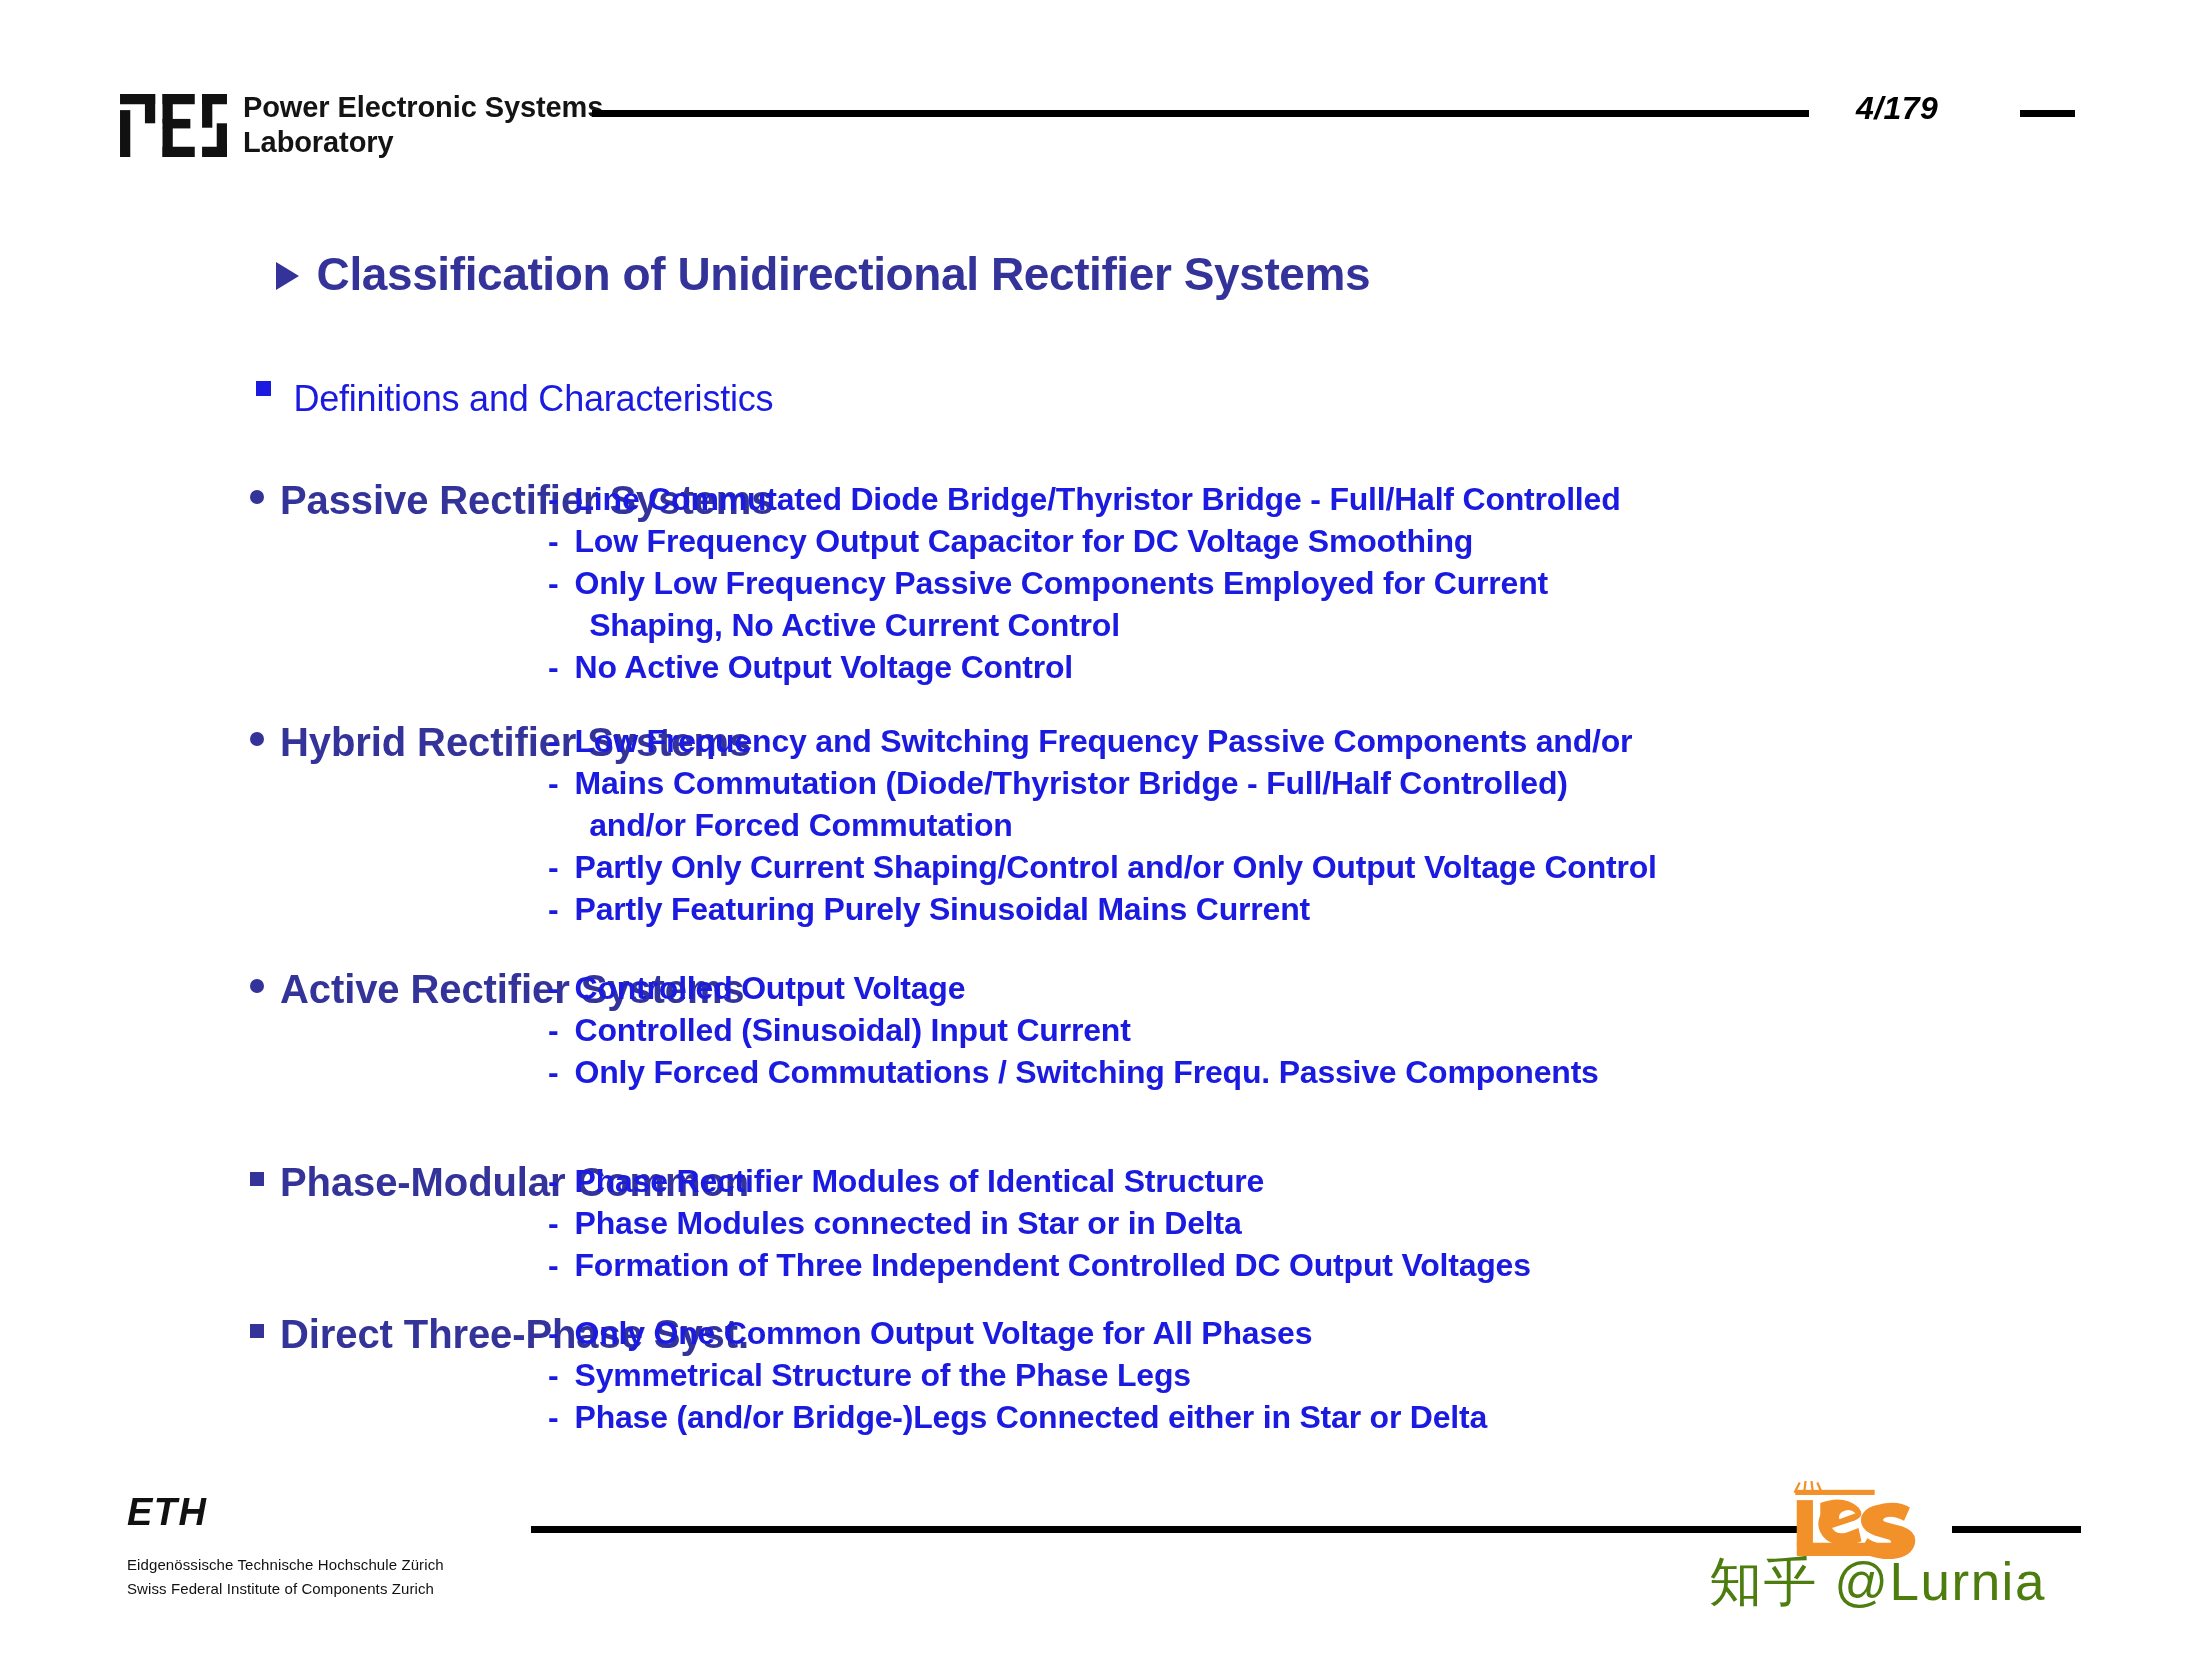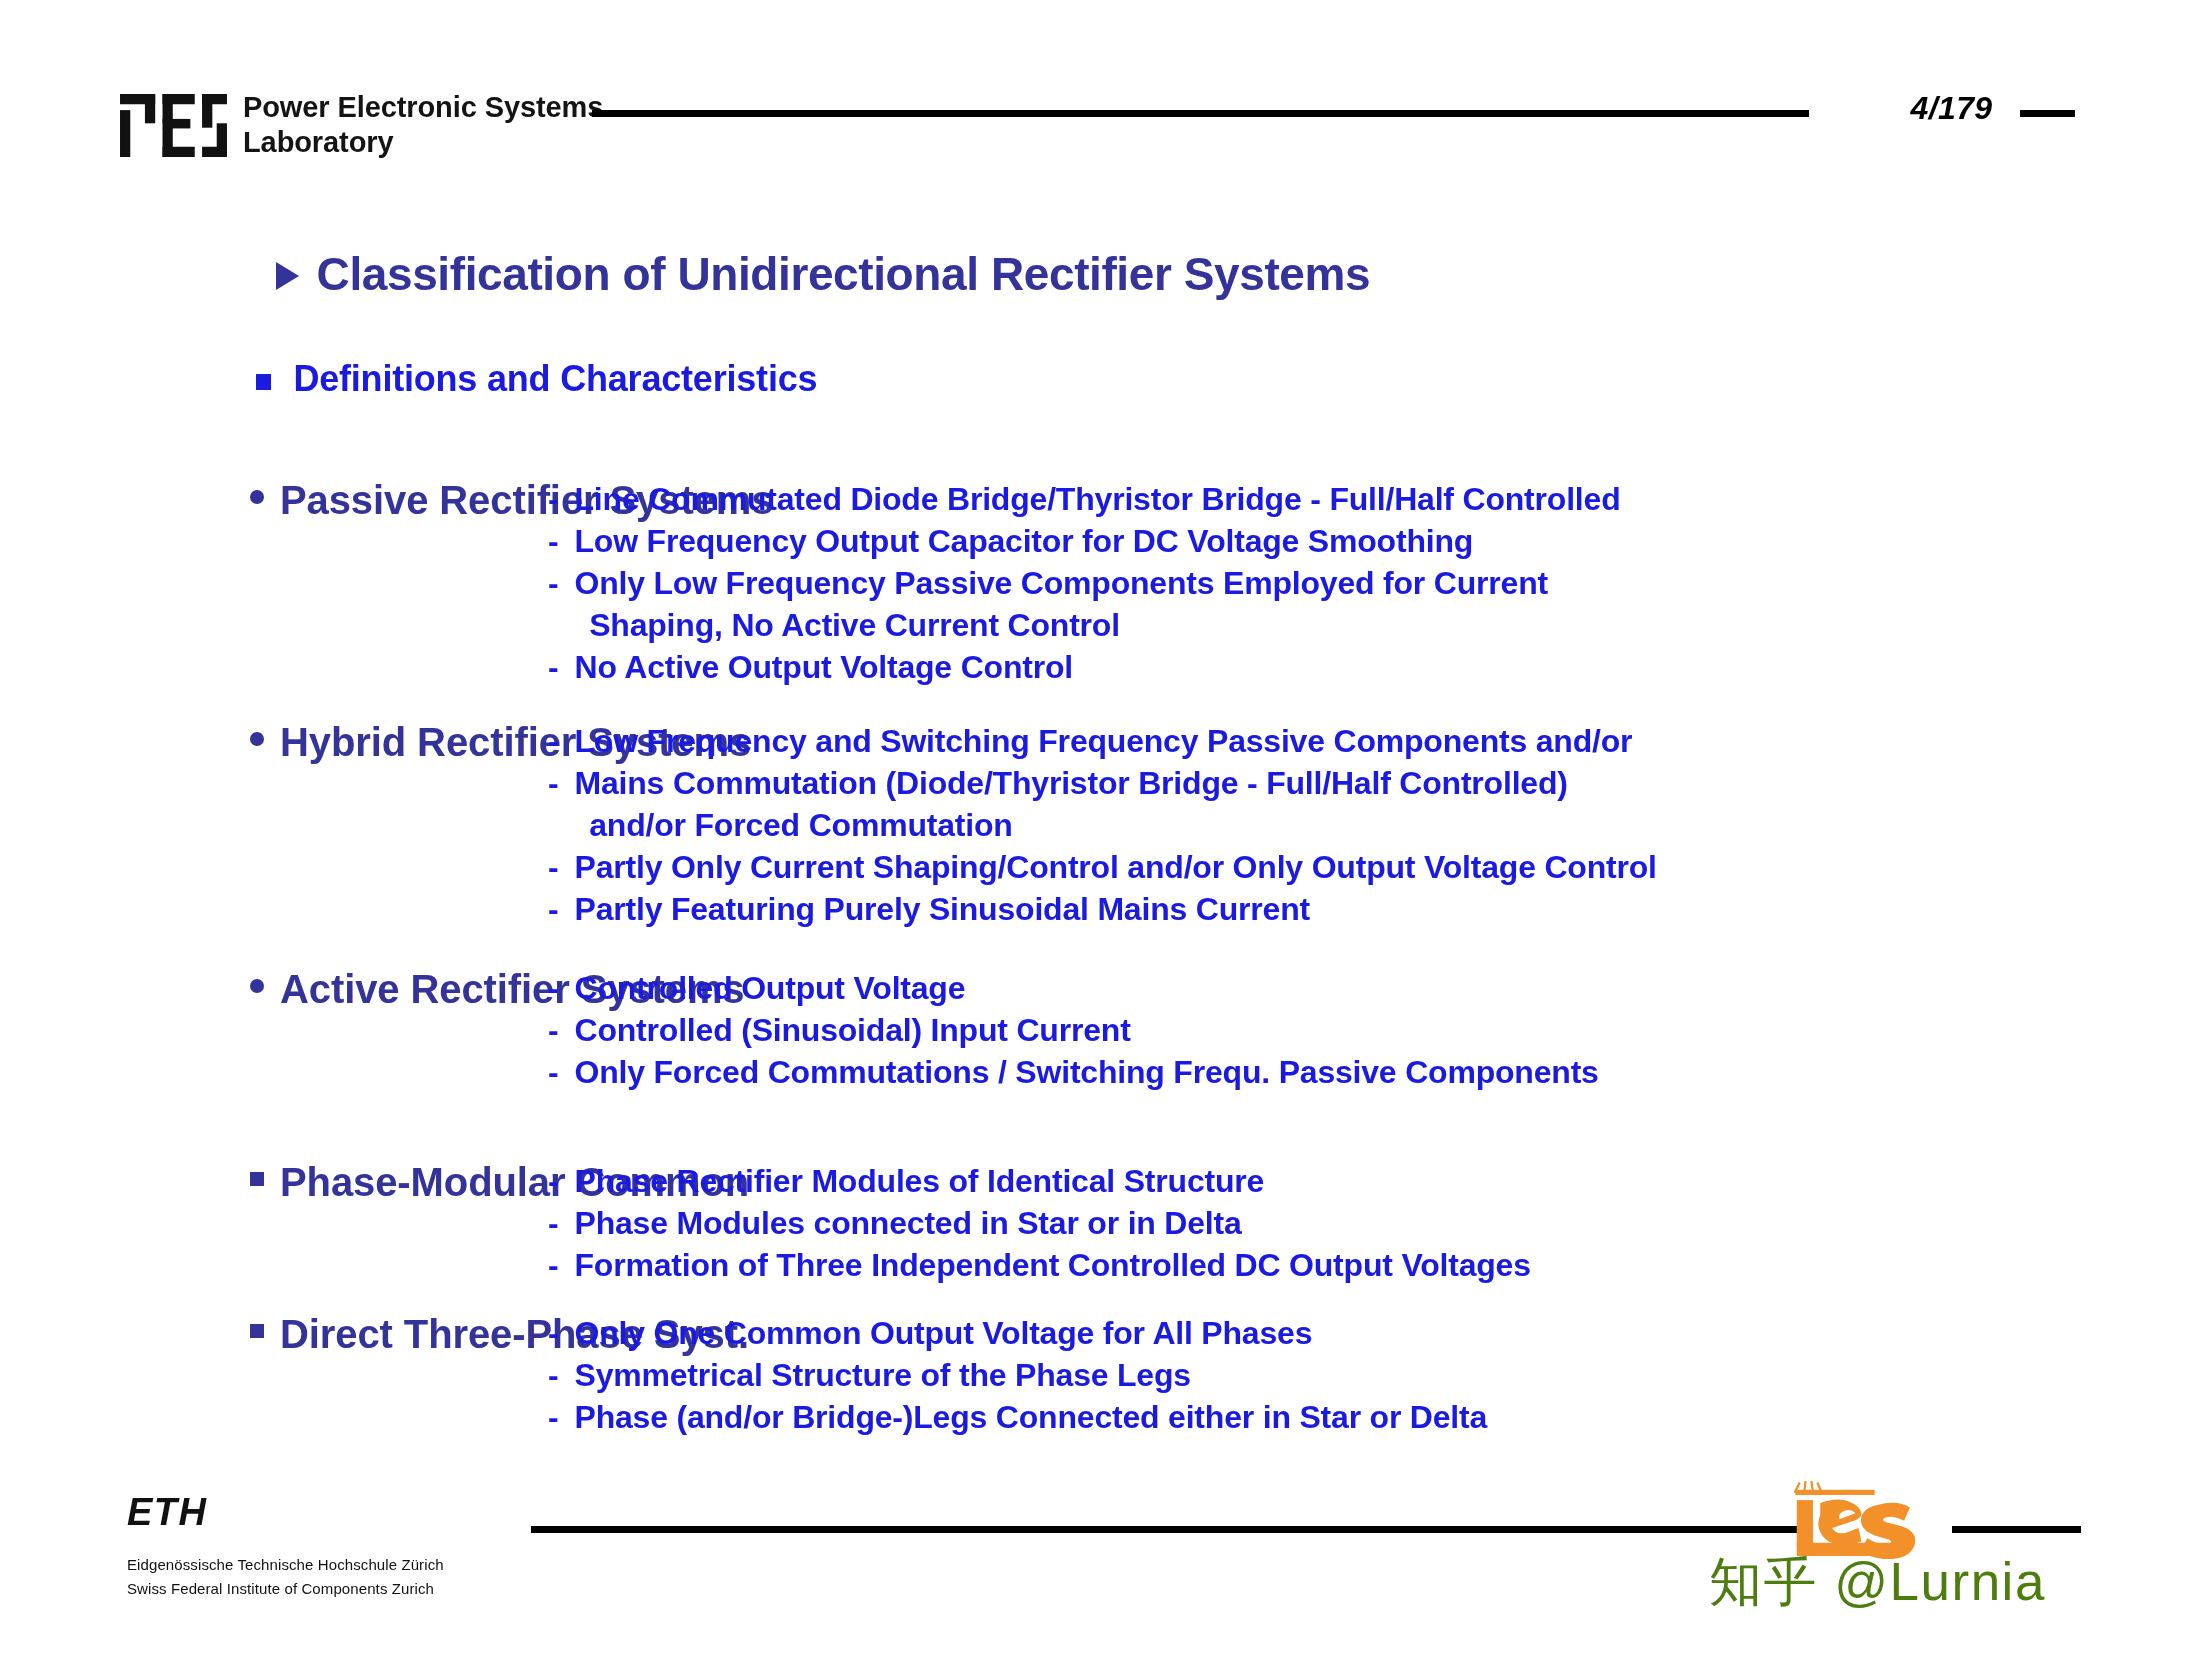--- a/index.html
+++ b/index.html
@@ -46,21 +46,20 @@
   .hdr-rule {
     position: absolute;
     left: 592px; top: 110px;
     width: 1217px; height: 6.6px;
     background: #000000;
   }
   .page-num {
     position: absolute;
     left: 1856px; top: 90px;
     width: 191px;
-    text-align: center;
     font-weight: bold;
     font-size: 32px;
     color: #000000;
     font-style: italic;
     letter-spacing: 0.4px;
   }
   .hdr-rule-right {
     position: absolute;
     left: 2020px; top: 110px;
     width: 55px; height: 6.6px;
@@ -85,28 +84,28 @@
     width: 0; height: 0;
     border-left: 23.5px solid #333399;
     border-top: 14px solid transparent;
     border-bottom: 14px solid transparent;
     margin-right: 17.6px;
     position: relative;
     top: 1.5px;
   }
   .subtitle {
     position: absolute;
-    left: 256px; top: 358px;
+    left: 256px; top: 378px;
     color: #1a1ae0;
-    font-weight: bold;
+    font-weight: normal;
     font-size: 36px;
     letter-spacing: -0.2px;
     white-space: nowrap;
     display: flex;
-    align-items: center;
+    align-items: flex-start;
   }
   .sq-icon {
     display:inline-block;
     width: 15.4px; height: 15.4px;
     background: #1a1ae0;
     margin-right: 22px;
     position: relative;
     top: 2.9px;
   }
 

